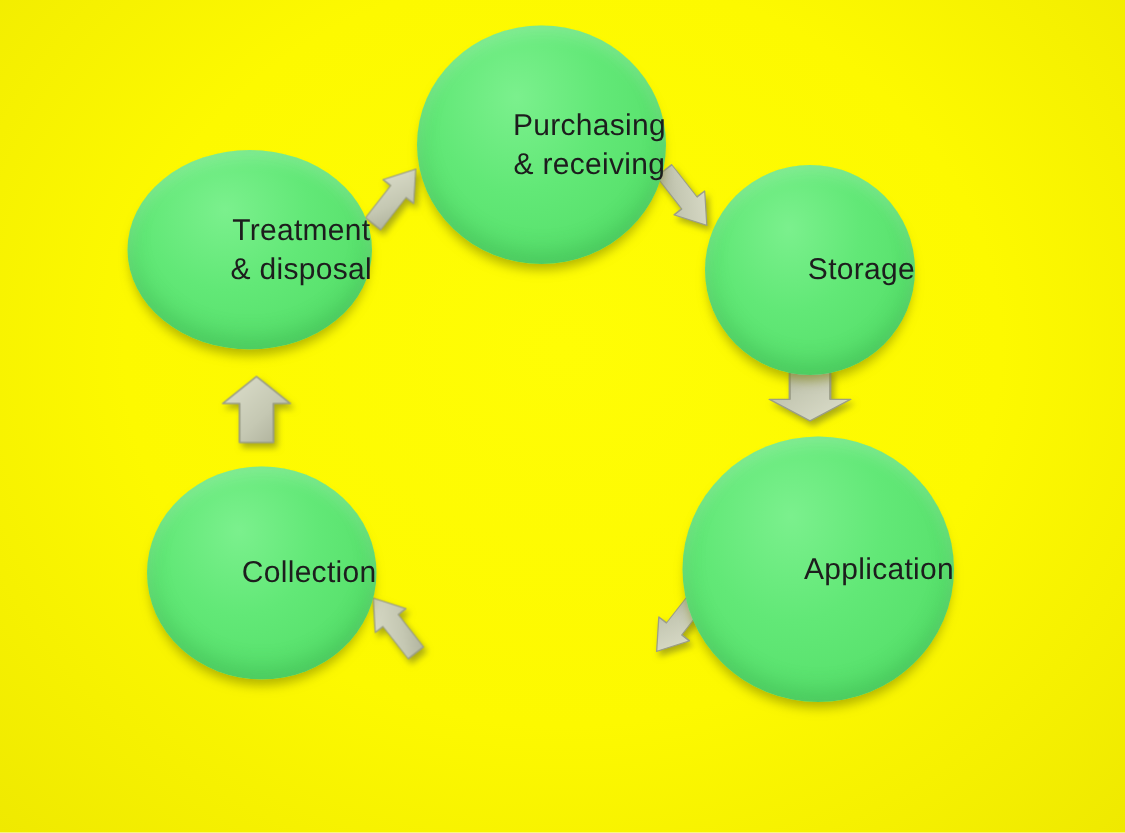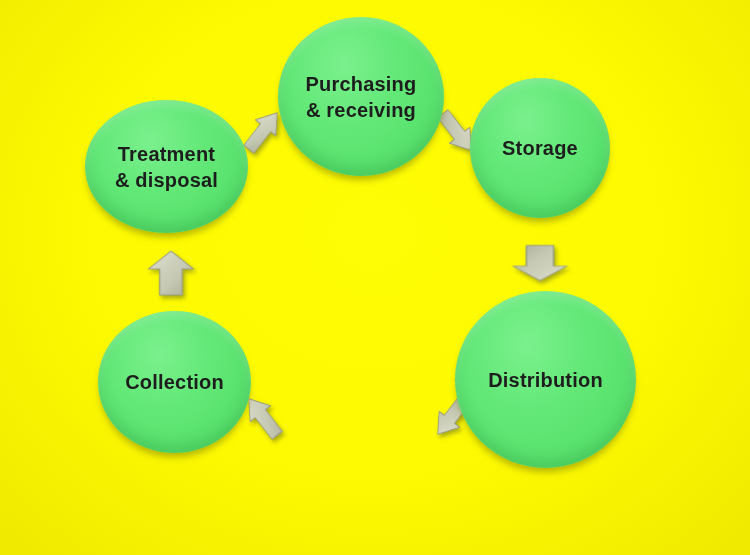--- a/index.html
+++ b/index.html
@@ -17,31 +17,31 @@
   .node {
     position: absolute;
     border-radius: 50%;
     background: radial-gradient(ellipse at 40% 30%, #7bf08d 0%, #62e877 40%, #58e16c 72%, #4ccf60 100%);
     box-shadow:
       0 6px 7px -2px rgba(120, 125, 0, 0.55),
       inset 0 -8px 14px rgba(40, 150, 60, 0.30),
       inset 0 5px 10px rgba(255, 255, 255, 0.22);
     display: flex;
     align-items: center;
-    justify-content: center;
+    justify-content: flex-end;
     text-align: center;
-    font-weight: 700;
+    font-weight: 400;
     font-size: 20px;
     line-height: 1.3;
     color: #1d1d1d;
     white-space: pre-line;
     letter-spacing: 0.2px;
   }
   #node-purchasing  { left: 278px; top: 17px;  width: 166px; height: 159px; }
-  #node-storage     { left: 470px; top: 78px;  width: 140px; height: 140px; }
+  #node-storage     { left: 470px; top: 110px;  width: 140px; height: 140px; }
   #node-distribution{ left: 455px; top: 291px; width: 181px; height: 177px; }
   #node-application { left: 275px; top: 372px; width: 170px; height: 172px; }
   #node-collection  { left: 98px;  top: 311px; width: 153px; height: 142px; }
   #node-treatment   { left: 85px;  top: 100px; width: 163px; height: 133px; }
   .arrows {
     position: absolute;
     left: 0;
     top: 0;
     pointer-events: none;
   }
@@ -76,21 +76,21 @@
   <div class="node" id="node-purchasing">
     <span>Purchasing
 &amp; receiving</span>
   </div>
 
   <div class="node" id="node-storage">
     <span>Storage</span>
   </div>
 
   <div class="node" id="node-distribution">
-    <span>Distribution</span>
+    <span>Application</span>
   </div>
 
 
   <div class="node" id="node-treatment">
     <span>Treatment
 &amp; disposal</span>
   </div>
 
   <div class="node" id="node-collection">
     <span>Collection</span>

